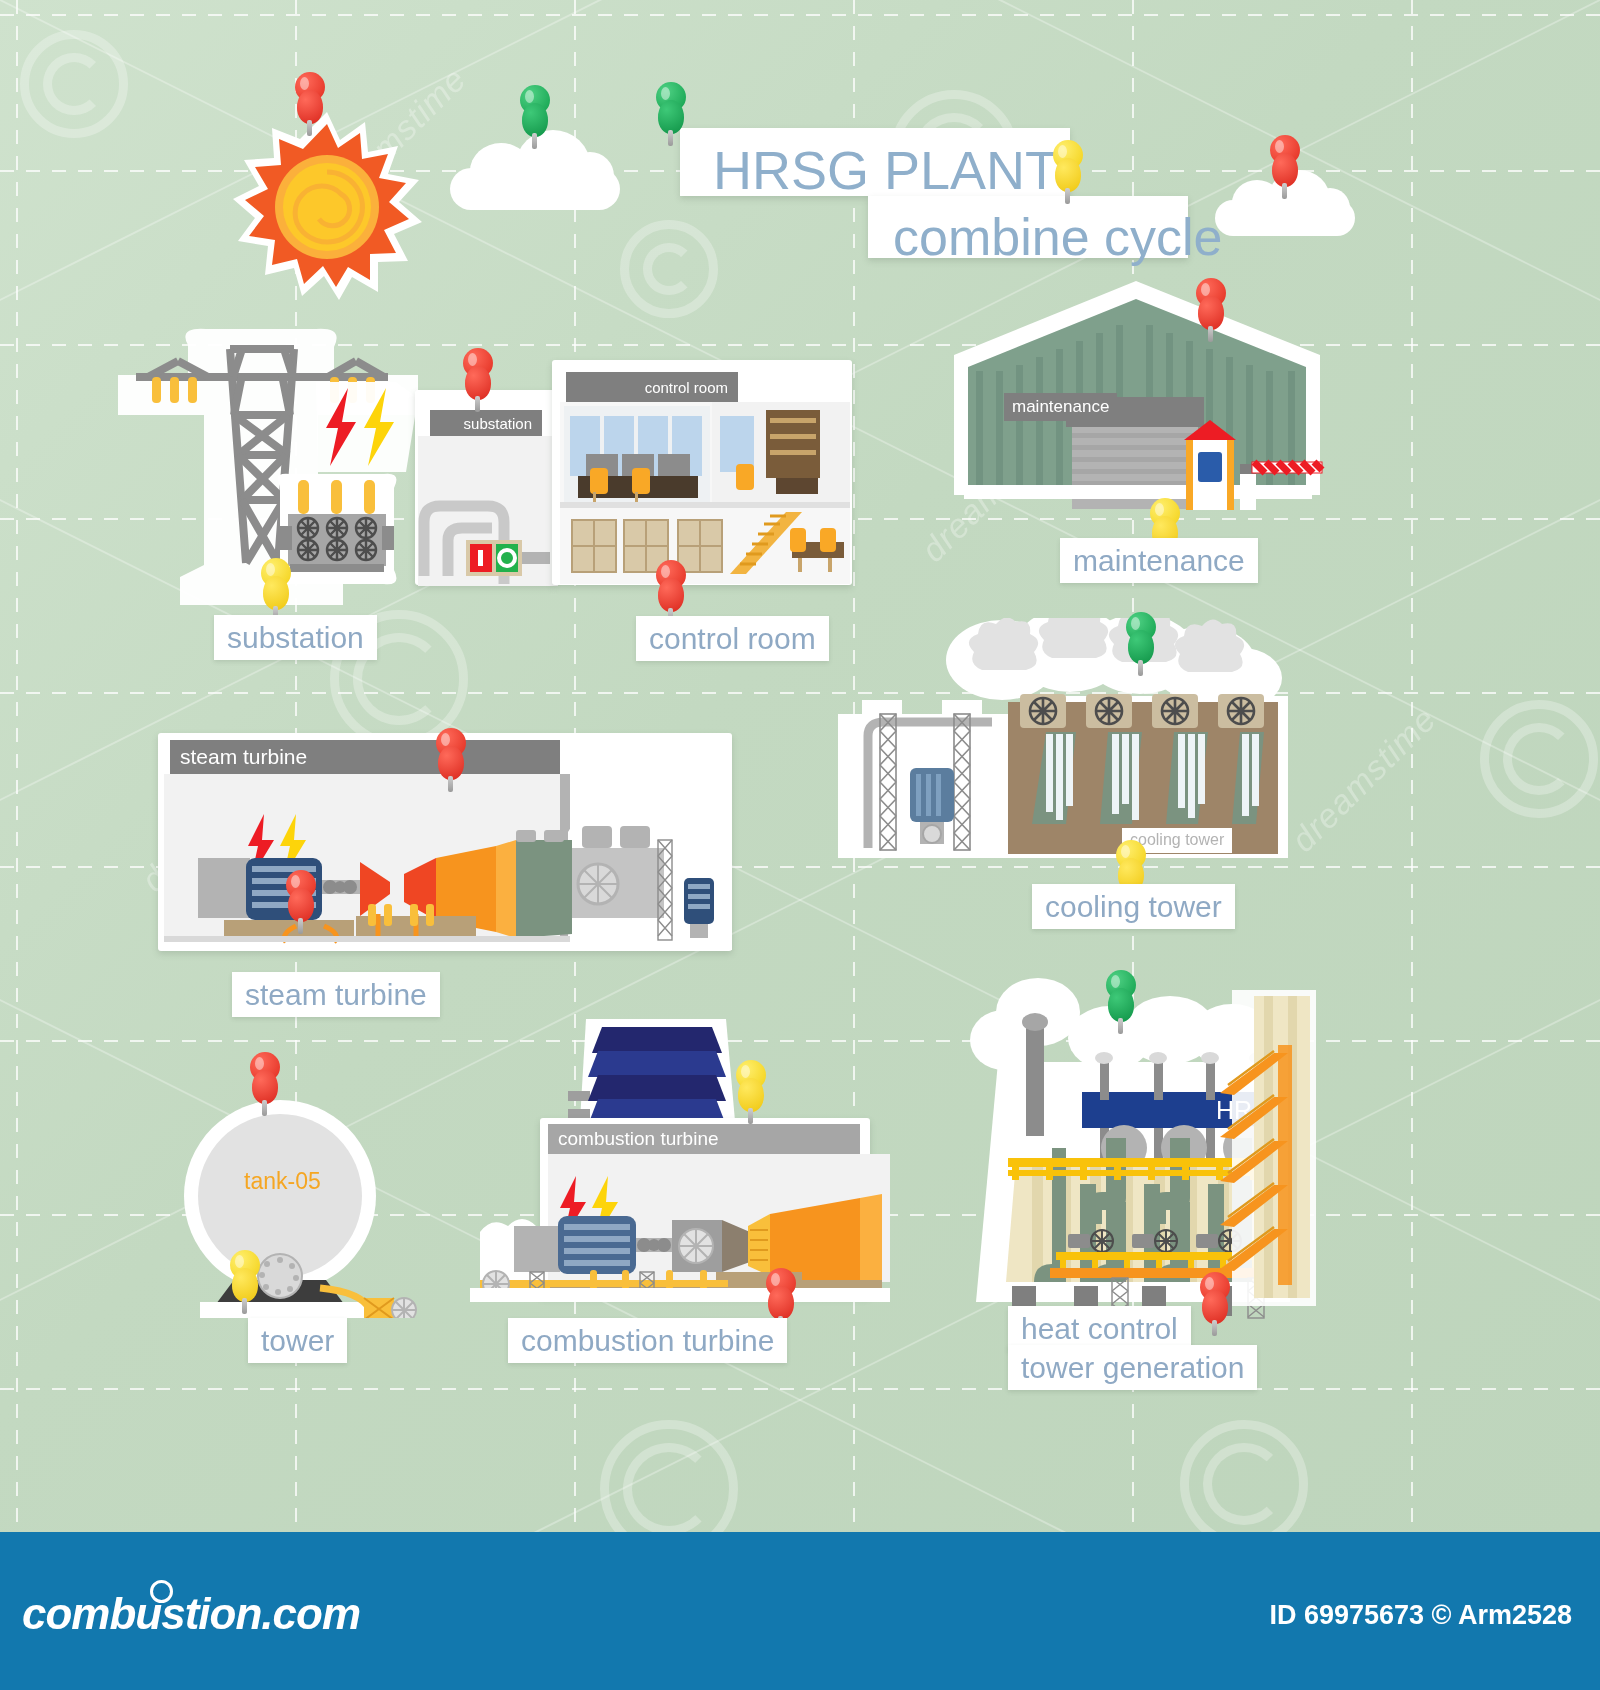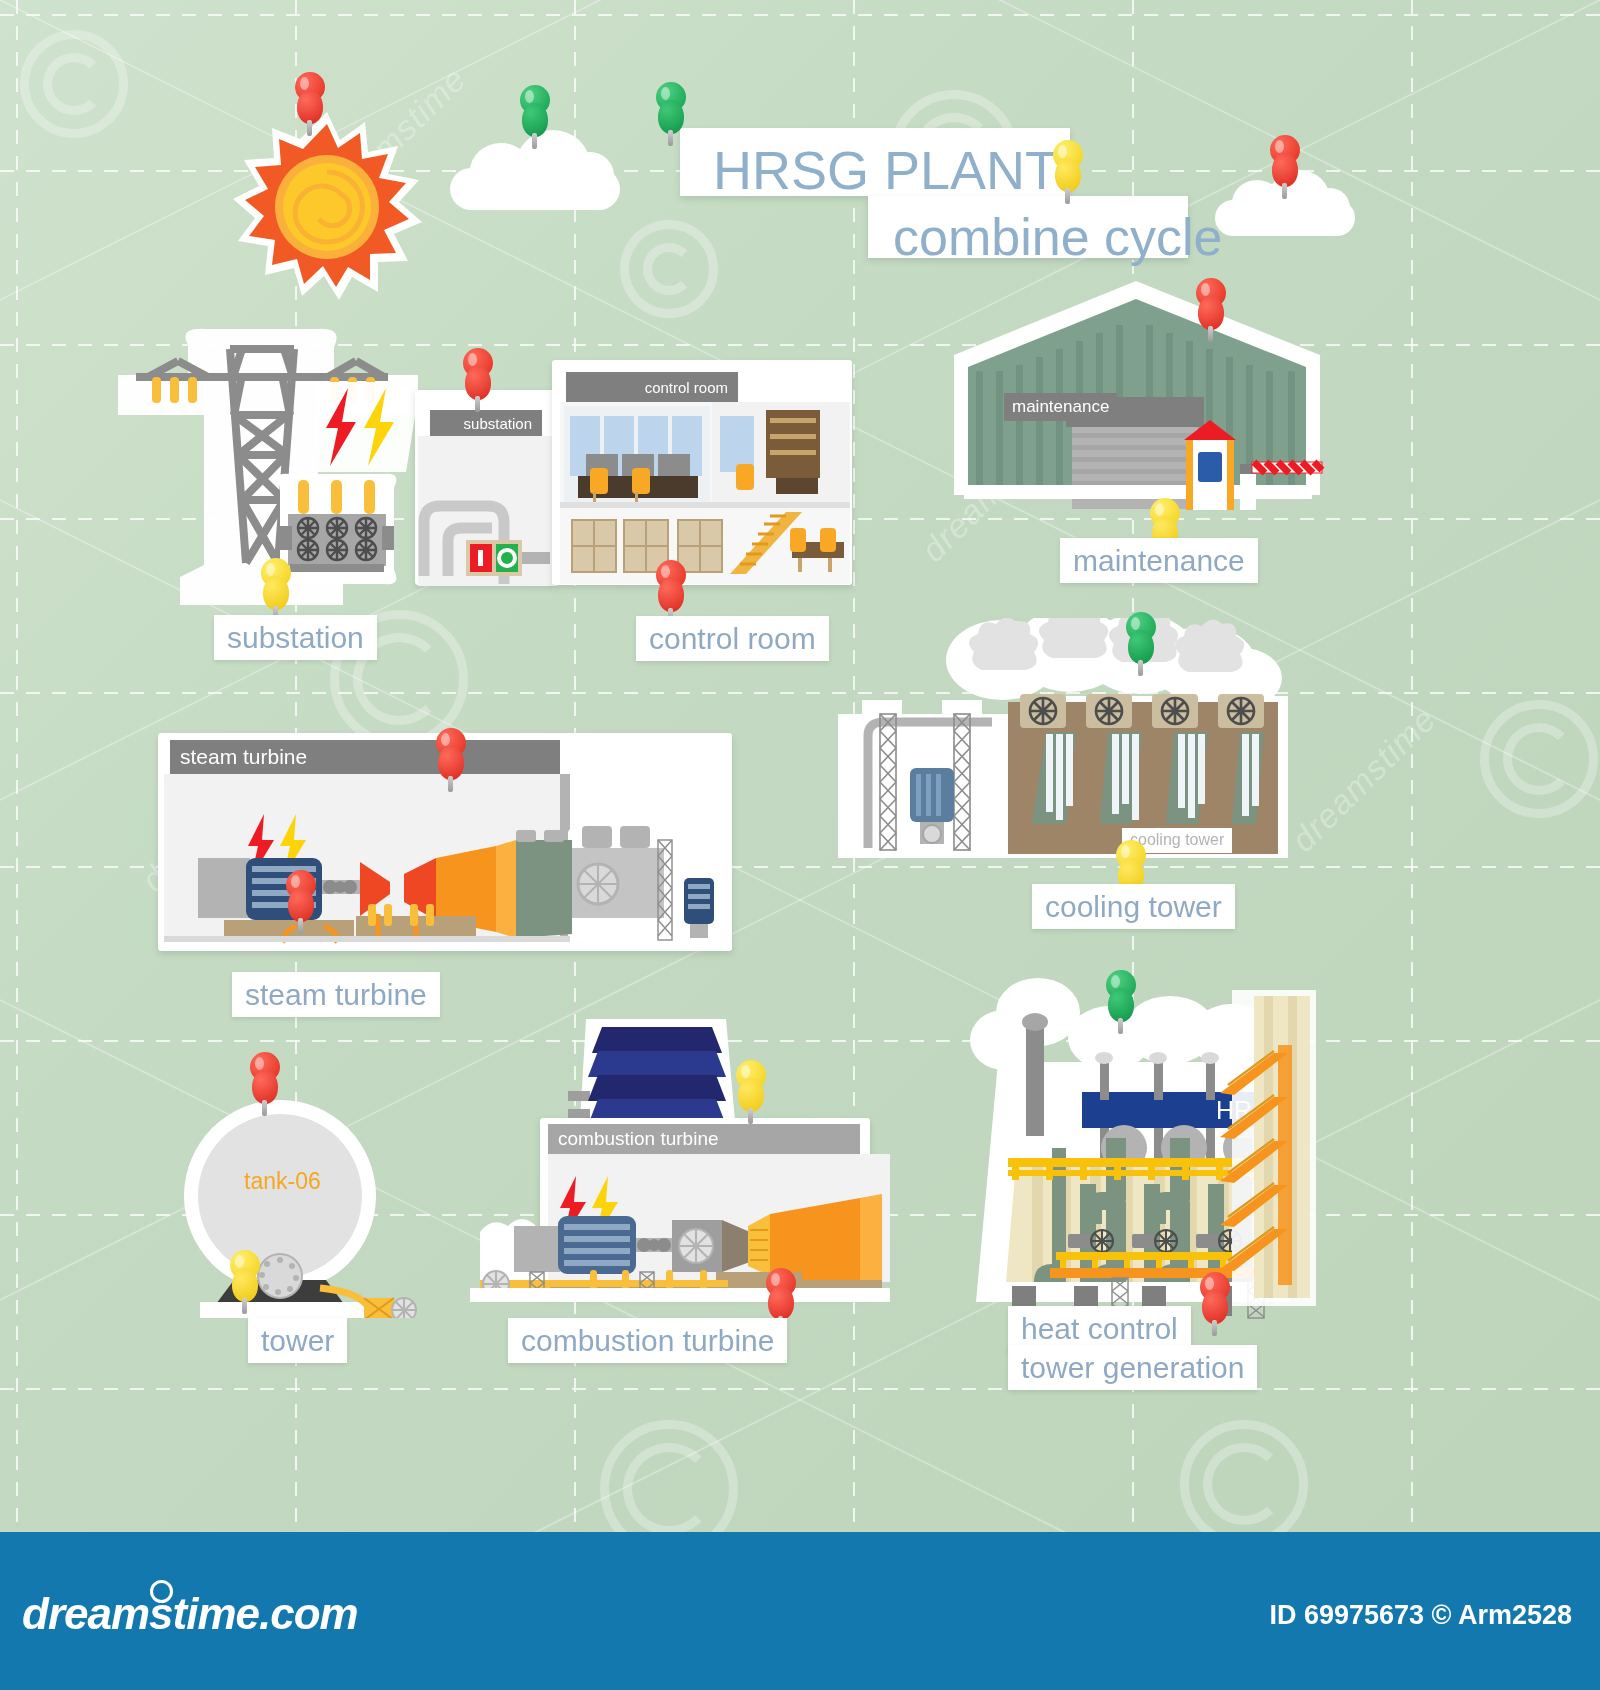--- a/index.html
+++ b/index.html
@@ -568,21 +568,21 @@
     <path fill="none" stroke="#f9bf3b" stroke-width="7" d="M150 190 q42 4 50 22"></path>
     <rect x="194" y="200" width="30" height="22" rx="3" fill="#f9bf3b"></rect>
     <g stroke="#e09a1e" stroke-width="2">
         <path d="M194 200 l30 22 M224 200 l-30 22"></path>
       </g>
     <circle cx="234" cy="212" r="12" fill="#e2e2e2" stroke="#b3b3b3" stroke-width="2"></circle>
     <g stroke="#b3b3b3" stroke-width="2">
         <path d="M222 212 h24 M234 200 v24 M226 204 l17 17 M243 204 l-17 17"></path>
       </g>
   </svg>
-  <div class="lbl" style="left:244px;top:1168px;background:transparent;box-shadow:none;color:#f5a623;font-size:23px;padding:0">tank-06</div>
+  <div class="lbl" style="left:244px;top:1168px;background:transparent;box-shadow:none;color:#f5a623;font-size:23px;padding:0">tank-05</div>
 
   <div class="pin red" style="left:242px;top:1052px">
     <i class="head"></i>
       <i class="body"></i>
       <i class="needle"></i>
       <i class="gloss"></i>
   </div>
   <div class="pin yellow" style="left:222px;top:1250px">
     <i class="head"></i>
       <i class="body"></i>
@@ -838,16 +838,16 @@
       <i class="body"></i>
       <i class="needle"></i>
       <i class="gloss"></i>
   </div>
   <div class="lbl" style="left:1008px;top:1306px">heat control</div>
   <div class="lbl" style="left:1008px;top:1345px">tower generation</div>
 
 </div>
 
 <div id="footer">
-  <div id="dslogo">dreamstime.com</div>
+  <div id="dslogo">combustion.com</div>
   <div class="ring"></div>
   <div id="dsid">ID 69975673 © Arm2528</div>
 </div>
 
 </body></html>

